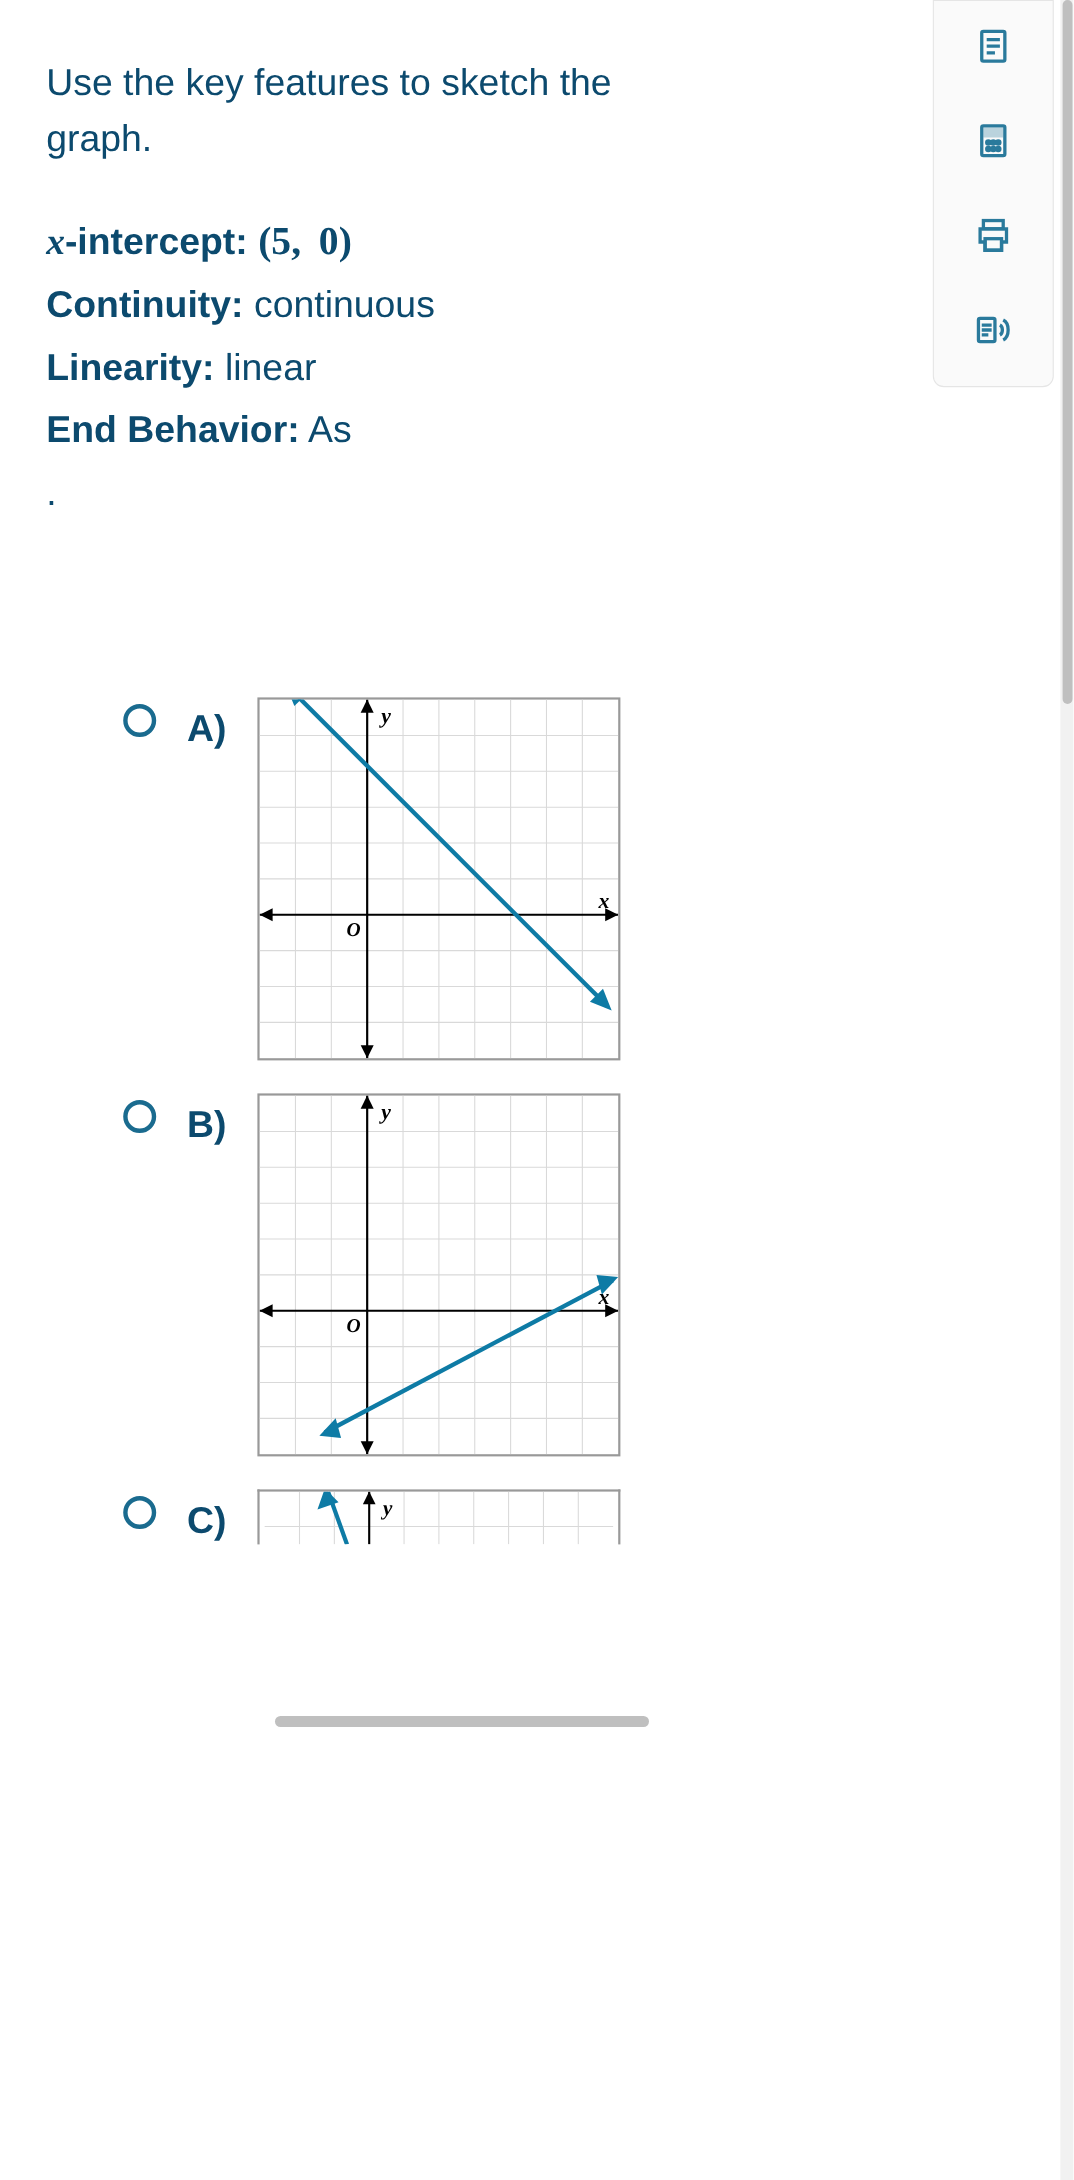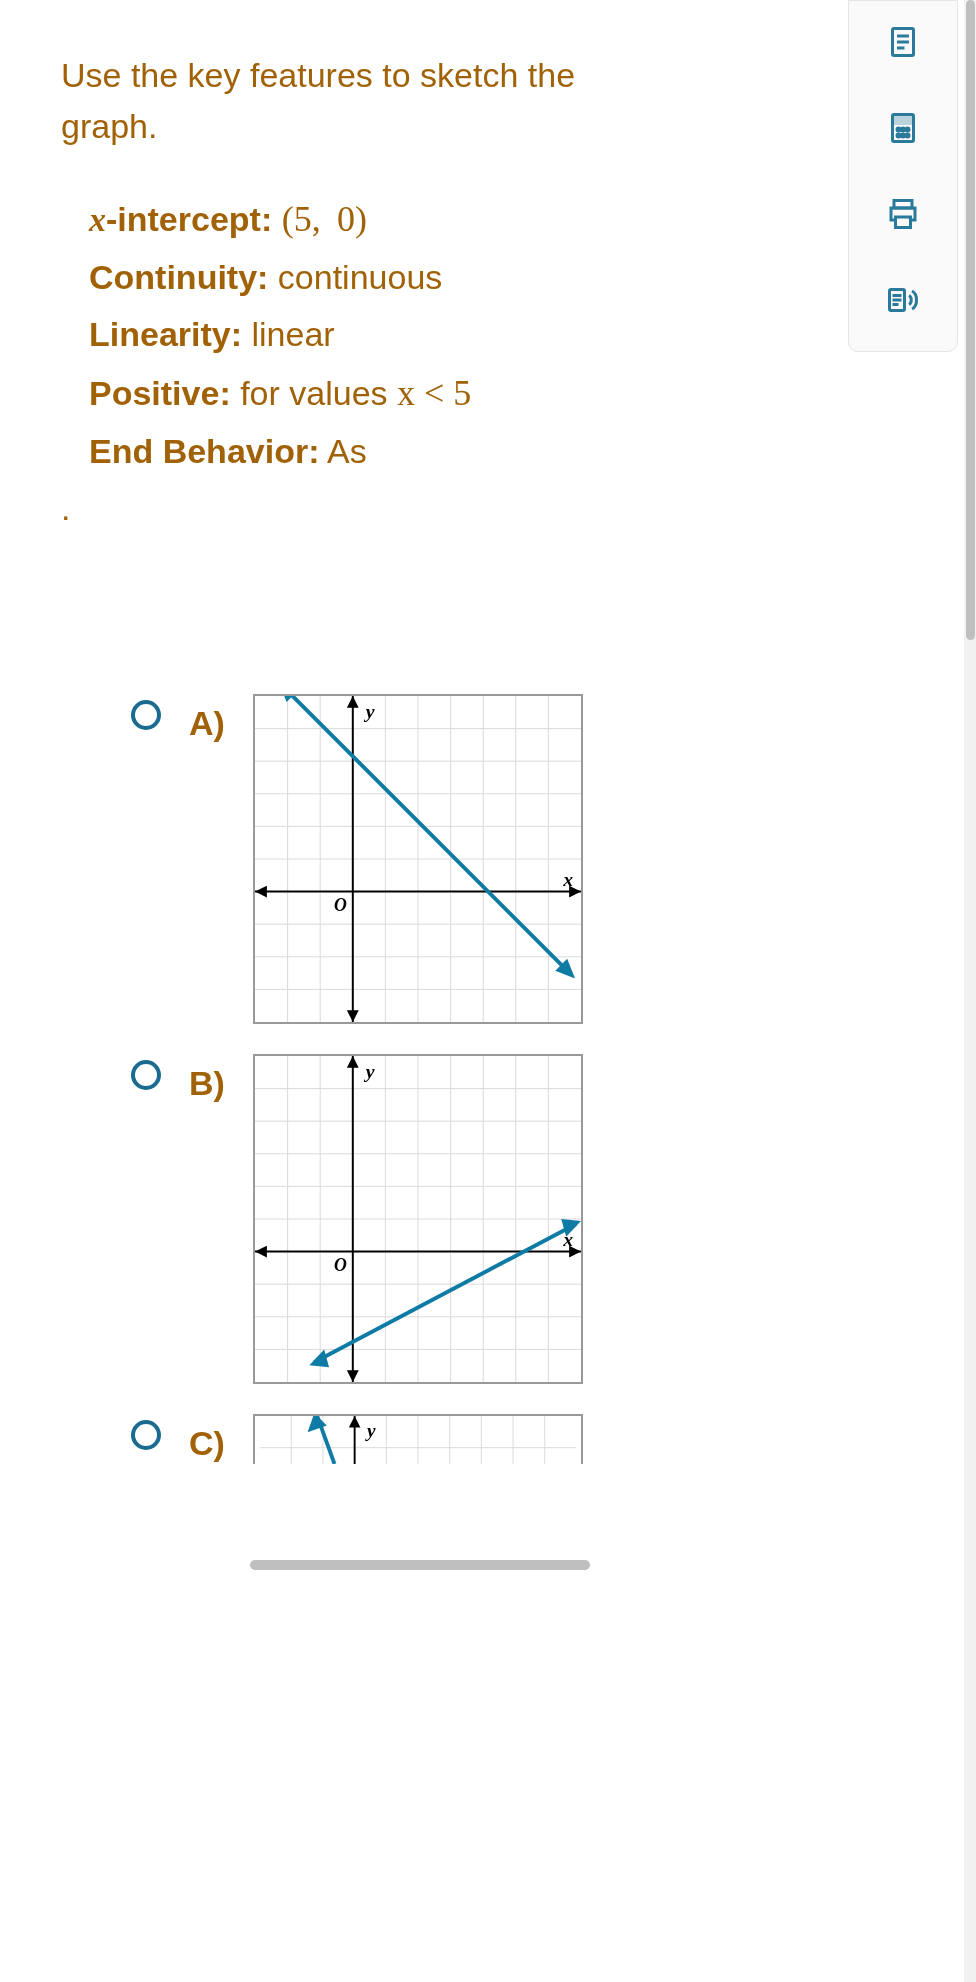--- a/index.html
+++ b/index.html
@@ -6,31 +6,31 @@
   body {
     font-family: -apple-system, Helvetica, Arial, sans-serif;
     background: #fff;
     color: #333;
     width: 976px;
     height: 1982px;
     position: relative;
     overflow: hidden;
   }
   .content {
-    padding: 50px 40px 0 61px;
+    padding: 50px 40px 0 42px;
     font-size: 34px;
     line-height: 1.5;
-    color: #a16207;
+    color: #0c4a6e;
   }
   .prompt { margin-bottom: 40px; max-width: 540px; }
   .features { margin-bottom: 40px; }
   .features div { margin-bottom: 6px; }
-  .features b { font-weight: 700; margin-left: 28px; }
+  .features b { font-weight: 700; }
   .math-i { font-style: italic; font-family: 'Times New Roman', serif; }
-  .math { font-family: 'Times New Roman', serif; font-size: 36px; }
+  .math { font-family: 'Times New Roman', serif; font-size: 36px; font-weight: bold; }
   .options { margin-top: 160px; padding-left: 70px; }
   .option-row { display: flex; align-items: flex-start; margin-bottom: 30px; }
   .radio {
     width: 30px; height: 30px; border-radius: 50%;
     border: 4px solid #1a6b8f; background: #fff;
     margin-right: 28px; margin-top: 6px; flex-shrink: 0;
   }
   .opt-label { font-weight: 700; font-size: 34px; margin-right: 14px; margin-top: 4px; width: 50px; }
   .graph-box {
     width: 330px; height: 330px; border: 2px solid #999;
@@ -75,21 +75,20 @@
 <div class="content">
   <div class="prompt">Use the key features to sketch the graph.</div>
 
   <div class="features">
     <div>
       <b><span class="math-i">x</span>-intercept:</b>
       <span class="math">(5,  0)</span>
     </div>
     <div><b>Continuity:</b> <span>continuous</span></div>
     <div><b>Linearity:</b> <span>linear</span></div>
-    <div><b>Positive:</b> <span>for values </span><span class="math">x &lt; 5</span></div>
     <div><b>End Behavior:</b> <span>As</span></div>
     <div>.</div>
   </div>
 
   <div class="options">
 
     <div class="option-row">
       <div class="radio"></div>
       <div class="opt-label">A)</div>
       <div class="graph-box">

